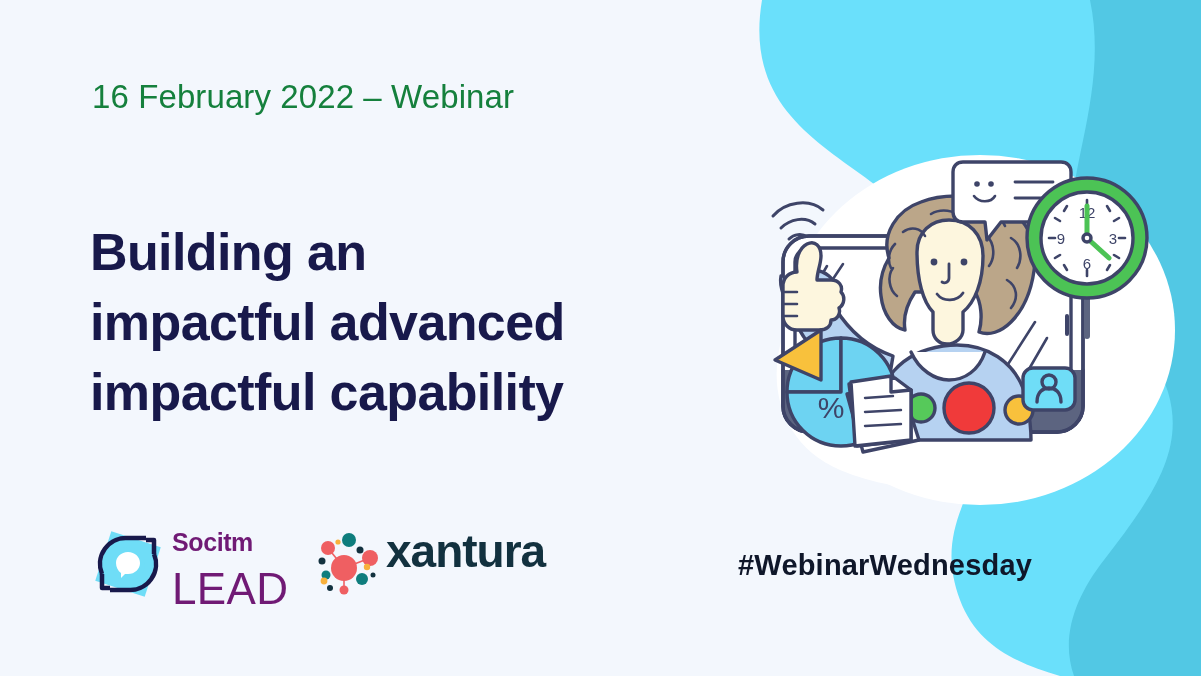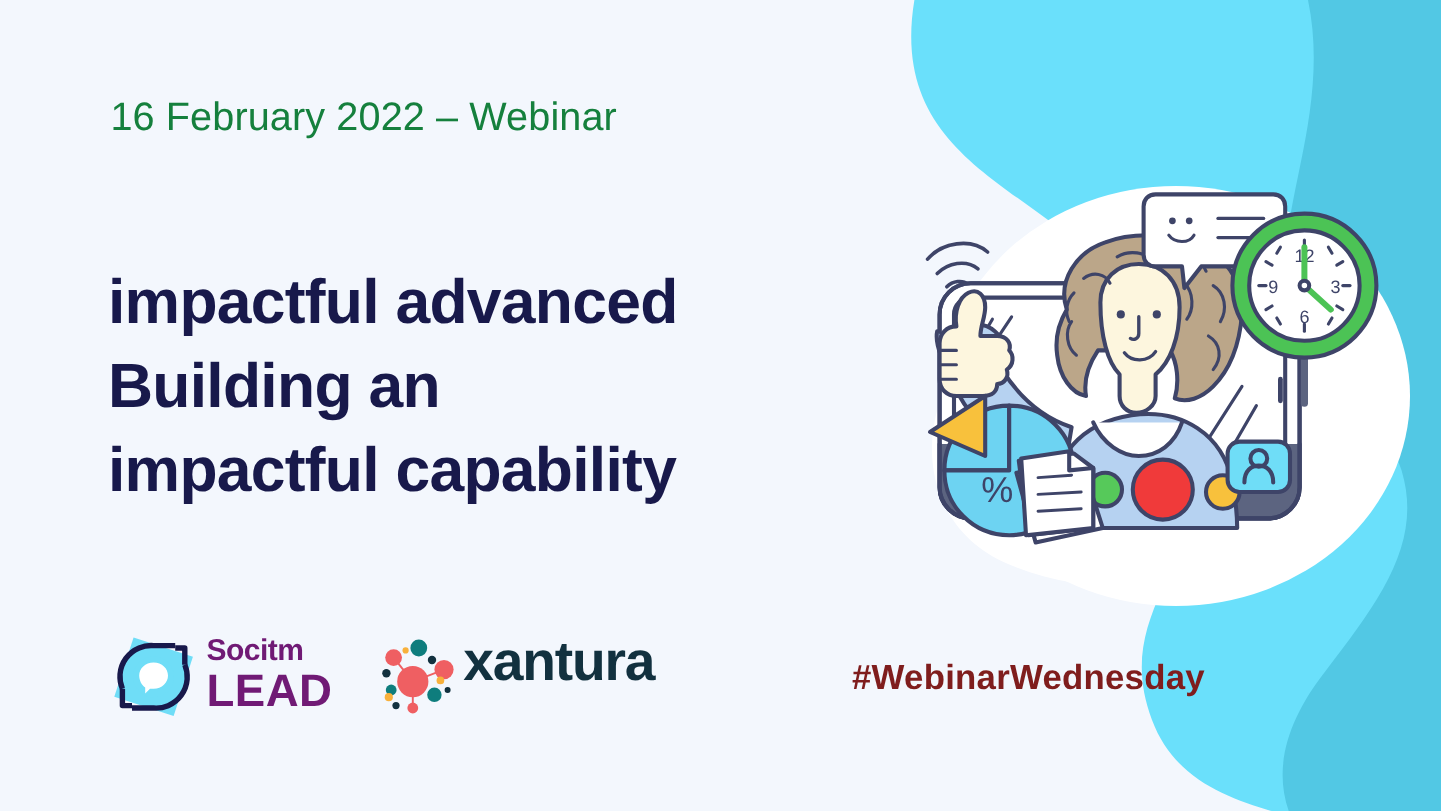--- a/index.html
+++ b/index.html
@@ -43,24 +43,24 @@
     font-size: 52px;
     line-height: 70px;
     font-weight: bold;
     color: #18194b;
     letter-spacing: -0.6px;
   }
   .headline .ln { display: block; }
   
   .hashtag {
     position: absolute;
-    left: 710px;
+    left: 738px;
     top: 549px;
     font-size: 29px;
-    color: #7f1d1d;
+    color: #0f172a;
     font-weight: 600;
     letter-spacing: 0.2px;
     white-space: nowrap;
   }
   
   .logo-socitm {
     position: absolute;
     left: 88px;
     top: 524px;
     width: 180px;
@@ -74,24 +74,24 @@
     line-height: 1;
   }
   .socitm-word .s1 {
     display: block;
     font-size: 25px;
     font-weight: bold;
     letter-spacing: -0.4px;
   }
   .socitm-word .s2 {
     display: block;
-    font-size: 38px;
-    font-weight: bold;
+    font-size: 44px;
+    font-weight: normal;
     letter-spacing: 0.4px;
-    margin-top: 2px;
+    margin-top: 12px;
   }
   .logo-xantura {
     position: absolute;
     left: 310px;
     top: 528px;
     width: 230px;
     height: 76px;
   }
   .xantura-word {
     position: absolute;
@@ -279,22 +279,22 @@
         <rect x="288" y="228" width="52" height="42" rx="10" fill="#6fddf7"></rect>
         <circle cx="314" cy="242" r="7"></circle>
         <path d="M302,262 C302,252 308,248 314,248 C320,248 326,252 326,262"></path>
       </g>
     </g>
   </svg>
 
   <div class="eyebrow">16 February 2022 – Webinar</div>
 
   <h1 class="headline">
+    <span class="ln">Building an</span>
     <span class="ln">impactful advanced</span>
-    <span class="ln">Building an</span>
     <span class="ln">impactful capability</span>
   </h1>
 
   <div class="logo-socitm">
     <svg width="80" height="80" viewBox="0 0 80 80">
       <rect x="14" y="14" width="52" height="52" fill="#6fddf7" transform="rotate(18 40 40)"></rect>
       <path d="M62,18 L48,18 C36,18 26,27 26,39 C26,49 34,57 44,57 L58,57 L58,64
                L64,64 L64,48 L48,48 C43,48 39,44 39,39 C39,34 43,30 48,30 L62,30 Z" fill="none" stroke="#18194b" stroke-width="4" stroke-linejoin="round" opacity="0"></path>
 
       <path d="M58,16 L66,16 L66,30 M22,64 L14,64 L14,50" fill="none" stroke="#18194b" stroke-width="4.5" stroke-linejoin="round"></path>

